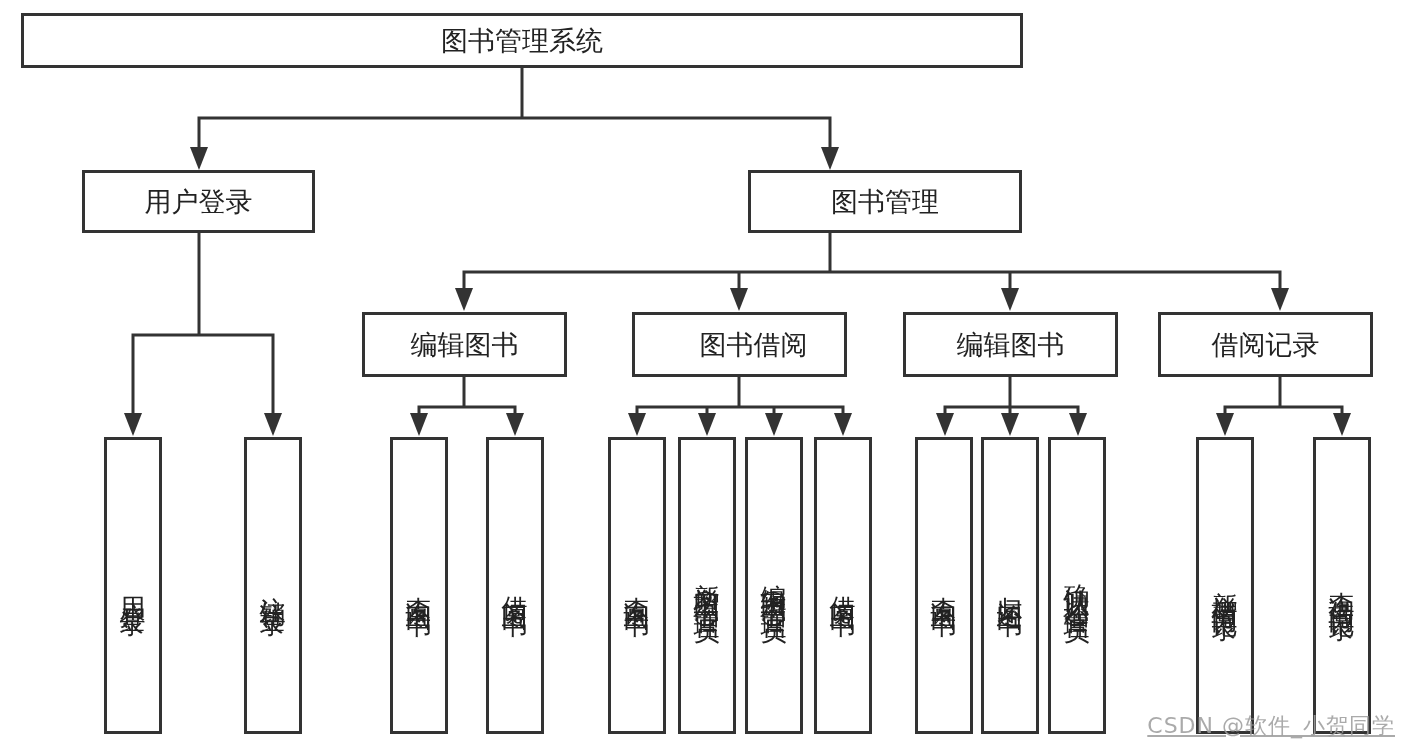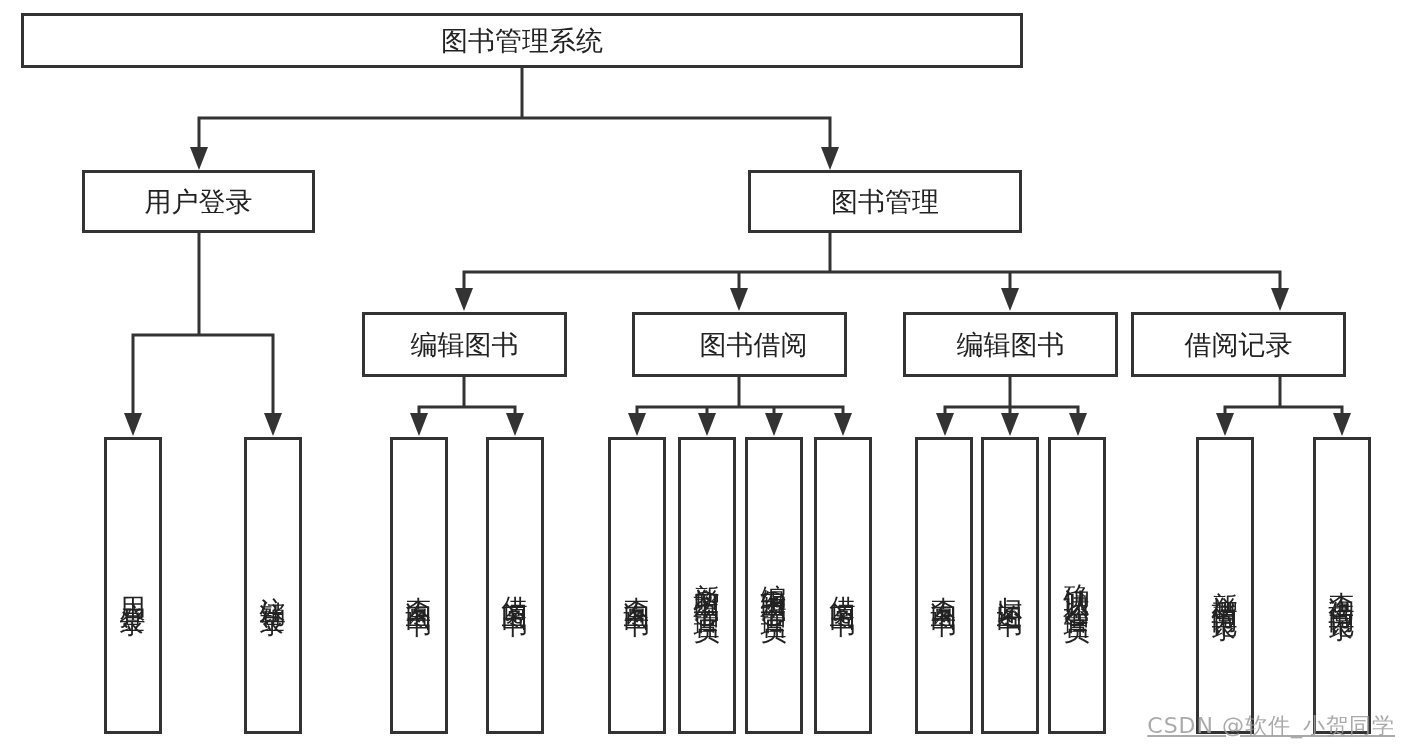--- a/index.html
+++ b/index.html
@@ -107,21 +107,21 @@
   </svg>
 
   <div class="hbox" style="left:21px; top:13px; width:1002px; height:55px;">图书管理系统</div>
 
   <div class="hbox" style="left:82px; top:170px; width:233px; height:63px;">用户登录</div>
   <div class="hbox" style="left:748px; top:170px; width:274px; height:63px;">图书管理</div>
 
   <div class="hbox" style="left:362px; top:312px; width:205px; height:65px;">编辑图书</div>
   <div class="hbox" style="left:632px; top:312px; width:215px; height:65px;padding-left:28px;">图书借阅</div>
   <div class="hbox" style="left:903px; top:312px; width:215px; height:65px;">编辑图书</div>
-  <div class="hbox" style="left:1131px; top:312px; width:215px; height:65px;">借阅记录</div>
+  <div class="hbox" style="left:1158px; top:312px; width:215px; height:65px;">借阅记录</div>
 
   <div class="vbox" style="left:104px;">
     <span class="vtext">用户登录</span>
   </div>
   <div class="vbox" style="left:244px;">
     <span class="vtext">注销登录</span>
   </div>
 
   <div class="vbox" style="left:390px;">
     <span class="vtext">查询图书</span>

